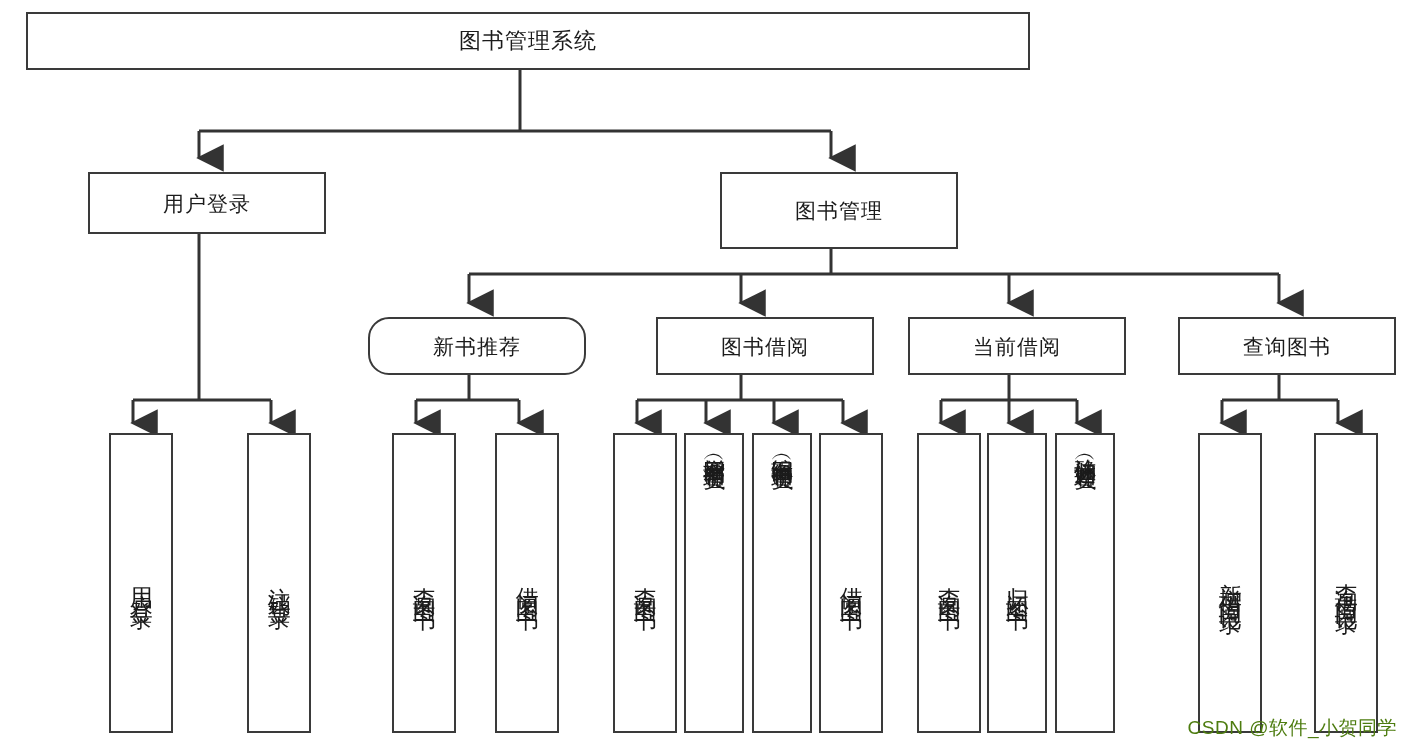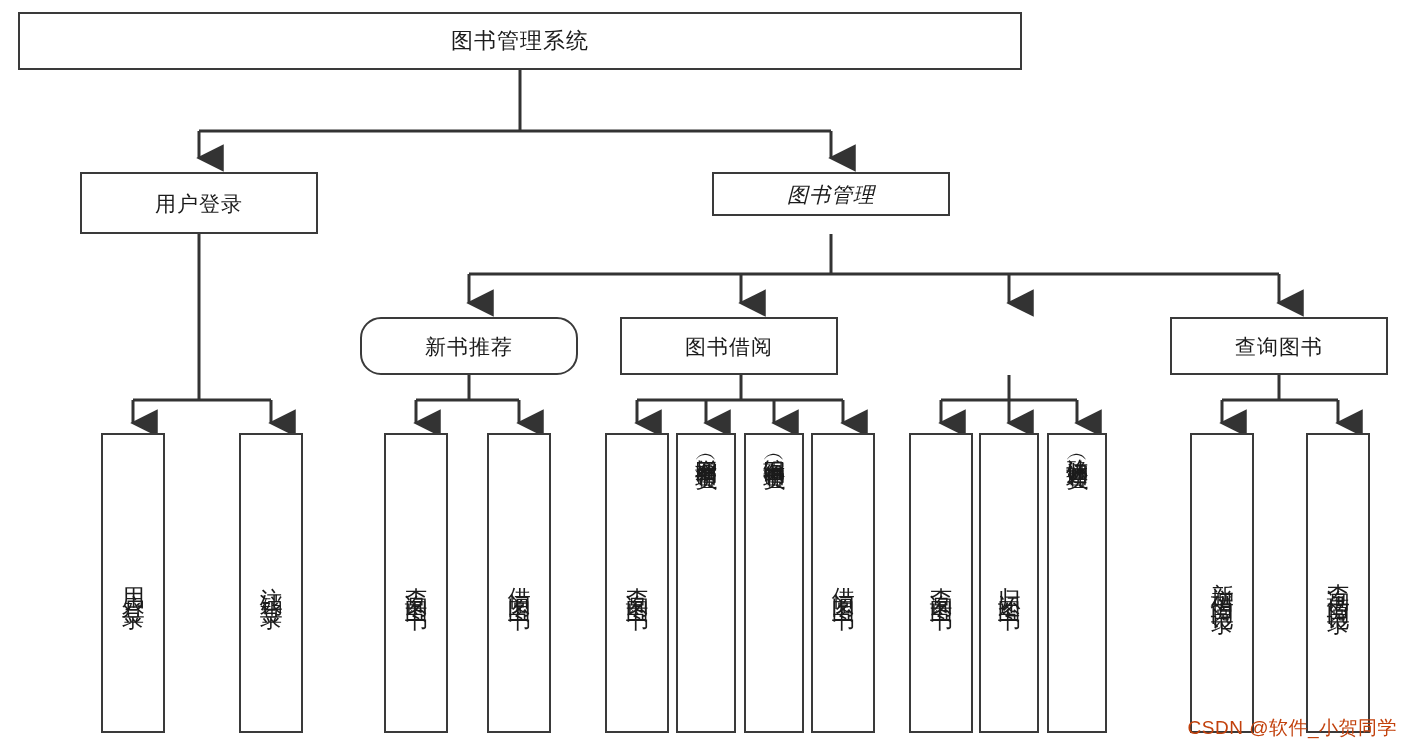--- a/index.html
+++ b/index.html
@@ -8,20 +8,21 @@
     width:1405px;height:747px;overflow:hidden;position:relative;
   }
   #stage{position:relative;width:1405px;height:747px;background:#fff;}
   svg.wires{position:absolute;left:0;top:0;width:1405px;height:747px;overflow:visible;}
 
   .node{
     position:absolute;box-sizing:border-box;
     background:#ffffff;border:2.5px solid #3a3a3a;
     display:flex;align-items:center;justify-content:center;
     color:#1b1b1b;
+    margin-left:8px;
   }
   .node.horiz{font-size:21px;letter-spacing:1px;line-height:1;}
   .node.root{font-size:22px;}
 
   .node.vert{
     align-items:flex-start;justify-content:center;
     padding-top:6px;padding-bottom:6px;
   }
   .vert .vtext{
     writing-mode:vertical-rl;
@@ -36,21 +37,21 @@
     letter-spacing:7px;
   }
   .vert.len2,.vert.len3,.vert.len4{align-items:center;}
   .vert.len5 .vtext{letter-spacing:6px;}
   .vert.len5{align-items:center;}
   .vert.len9 .vtext{letter-spacing:1.5px;font-size:22px;}
   .vert.len9{align-items:flex-start;}
 
   .watermark{
     position:absolute;right:8px;bottom:6px;
-    font-size:19px;color:#c2410c;white-space:nowrap;
+    font-size:19px;color:#4d7c0f;white-space:nowrap;
     letter-spacing:0.5px;
     margin-left:45px;
   }
 </style>
 </head>
 <body>
 
 <div id="stage">
 
   <svg class="wires" viewBox="0 0 1405 747">
@@ -99,24 +100,25 @@
       <path d="M 1279 375 L 1279 400"></path>
       <path d="M 1222 400 L 1338 400"></path>
       <path d="M 1222 400 L 1222 423" marker-end="url(#arrow)"></path>
       <path d="M 1338 400 L 1338 423" marker-end="url(#arrow)"></path>
     </g>
   </svg>
 
   <div class="node horiz root" style="left:18px;top:12px;width:1004px;height:58px;">图书管理系统</div>
 
   <div class="node horiz" style="left:80px;top:172px;width:238px;height:62px;">用户登录</div>
-  <div class="node horiz" style="left:712px;top:172px;width:238px;height:44px;font-style:italic;">图书管理</div>
+  <div class="node horiz" style="left:712px;top:172px;width:238px;height:77px;">图书管理</div>
 
   <div class="node horiz" style="left:360px;top:317px;width:218px;height:58px;border-radius:21px;">新书推荐</div>
-  <div class="node horiz" style="left:620px;top:317px;width:218px;height:58px;">图书借阅</div>
+  <div class="node horiz" style="left:648px;top:317px;width:218px;height:58px;">图书借阅</div>
+  <div class="node horiz" style="left:900px;top:317px;width:218px;height:58px;">当前借阅</div>
   <div class="node horiz" style="left:1170px;top:317px;width:218px;height:58px;">查询图书</div>
 
   <div class="node vert len4" style="left:101px;top:433px;width:64px;height:300px;">
     <span class="vtext">用户登录</span>
   </div>
   <div class="node vert len4" style="left:239px;top:433px;width:64px;height:300px;">
     <span class="vtext">注销登录</span>
   </div>
 
   <div class="node vert len4" style="left:384px;top:433px;width:64px;height:300px;">

